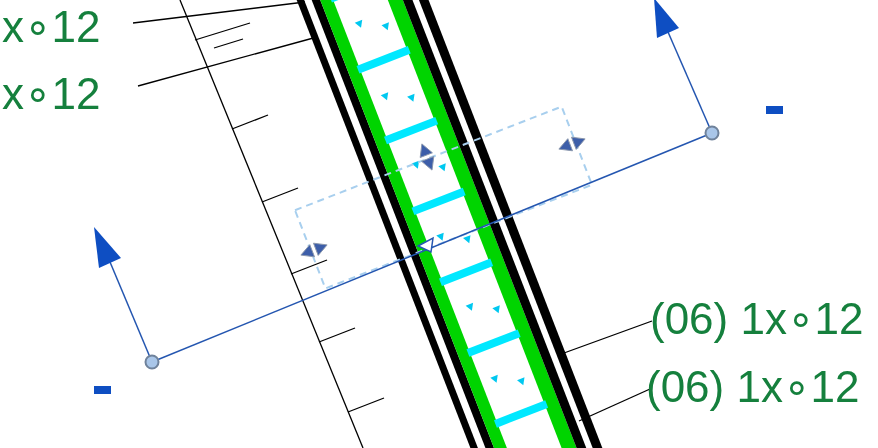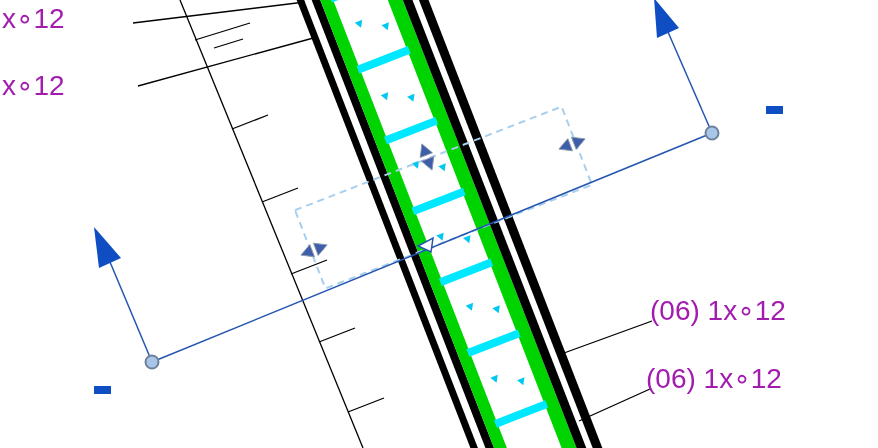--- a/index.html
+++ b/index.html
@@ -7,21 +7,21 @@
          font-family:"Liberation Sans","DejaVu Sans",sans-serif;}
   .stage svg{position:absolute;left:0;top:0;}
   .beam{position:absolute;left:388px;top:-76px;width:123px;height:600px;
         transform:rotate(-21.2deg);transform-origin:50% 50%;}
   .beam .col{position:absolute;top:0;height:600px;}
   .c-black{background:#000;}
   .c-green{background:#00D400;}
   .rung{position:absolute;left:32px;width:55px;height:8px;background:#00E8FF;}
   .mark{position:absolute;width:0;height:0;border-left:4px solid transparent;
         border-right:4px solid transparent;border-top:7px solid #00C8F0;}
-  .cad-label{position:absolute;font-size:28px;color:#a21caf;white-space:nowrap;line-height:1.0;}
+  .cad-label{position:absolute;font-size:44px;color:#15803d;white-space:nowrap;line-height:1.0;}
 </style>
 </head>
 <body>
 
 <div class="stage">
 
   <svg width="878" height="448" viewBox="0 0 878 448">
     <g stroke="#000000" stroke-width="1.3" fill="none">
       <line x1="180" y1="0" x2="363" y2="448"></line>
       <line x1="195" y1="40" x2="250" y2="23"></line>

